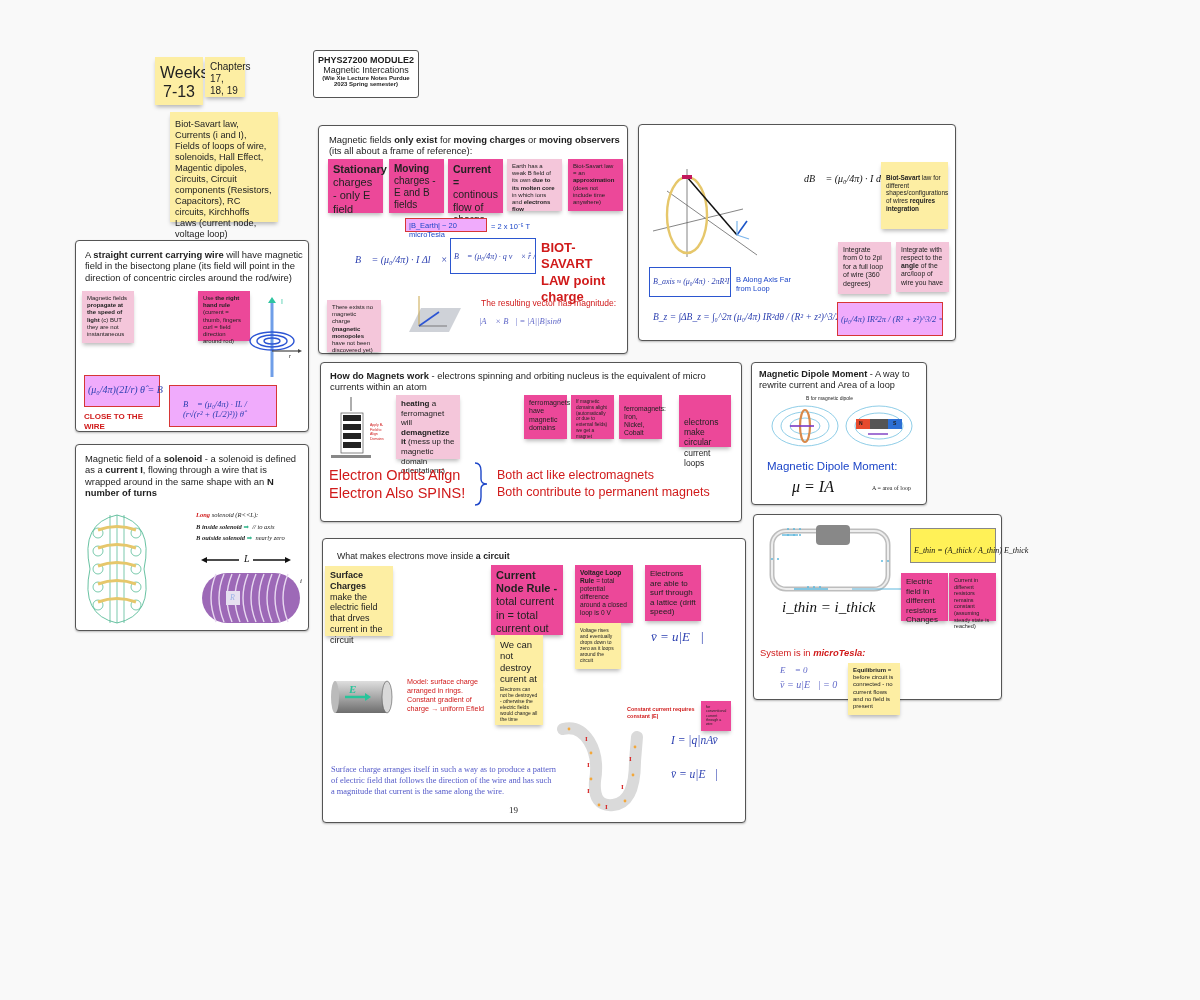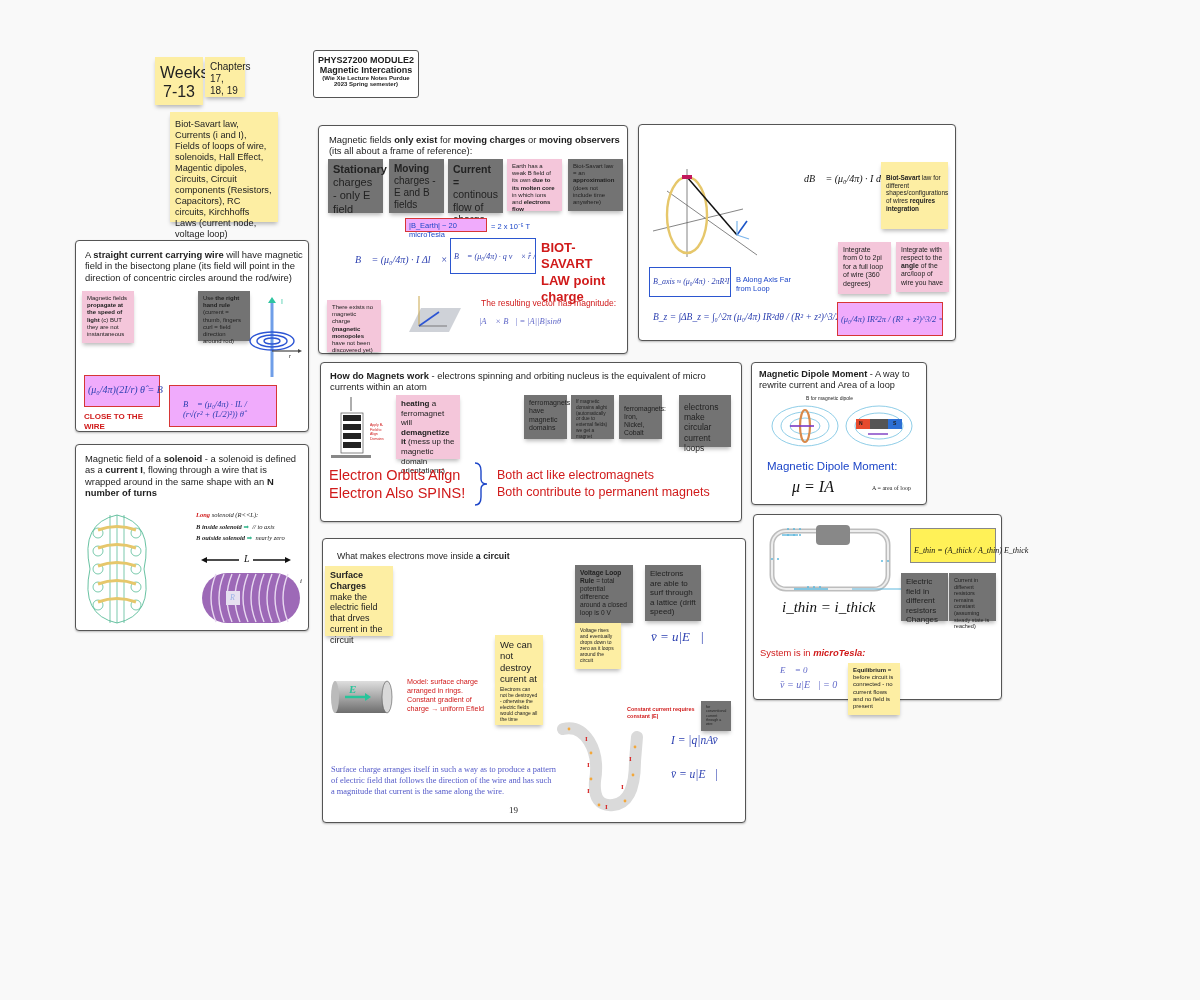--- a/index.html
+++ b/index.html
@@ -1,41 +1,41 @@
 <!DOCTYPE html>
 <html><head>
 <meta charset="utf-8">
 <style>
 *{box-sizing:border-box;margin:0;padding:0}
 html,body{width:1200px;height:1000px;background:#f9f9f9;overflow:hidden}
 body{position:relative;font-family:"Liberation Sans",sans-serif;color:#1d1d1d}
 .abs{position:absolute}
 .frame{position:absolute;background:#fff;border:1.5px solid #555;border-radius:4px;box-shadow:0 1px 2px rgba(0,0,0,.25)}
 .sticky{position:absolute;box-shadow:0 3px 4px -1px rgba(0,0,0,.28);padding:4px 5px;line-height:1.2;color:#222}
-.y{background:#fdeea3}.g{background:#737373}.p{background:#f4c6da}.yy{background:#fff157}
+.y{background:#fdeea3}.g{background:#ec4899}.p{background:#f4c6da}.yy{background:#fff157}
 .math{font-family:"Liberation Serif",serif;font-style:italic;color:#2b3fb0;white-space:nowrap}
 .red{color:#d01a1a}.blue{color:#1d46c8}
 .boxr{position:absolute;border:1.5px solid #d63636;background:#f0abfc}
 .boxb{position:absolute;border:1.5px solid #2b56d0;background:#fff}
 b{font-weight:bold}
 .t{position:absolute;line-height:1.2}
 svg{position:absolute;overflow:visible}
 </style>
 </head>
 <body>
 
 <div class="sticky y" style="left:155px;top:57px;width:48px;height:48px;font-size:16px;text-align:center;padding-top:6px">
   <span>Weeks 7-13</span>
 </div>
 <div class="sticky y" style="left:205px;top:57px;width:40px;height:40px;font-size:10px">
   <span>Chapters 17, 18, 19</span>
 </div>
 <div class="abs" style="left:313px;top:50px;width:106px;height:48px;border:1.5px solid #555;border-radius:3px;background:#fff;text-align:center;padding-top:4px">
   <div style="font-size:9px;font-weight:bold">PHYS27200 MODULE2</div>
-  <div style="font-size:9px;font-weight:bold">Magnetic Intercations</div>
+  <div style="font-size:9px;font-weight:normal">Magnetic Intercations</div>
   <div style="font-size:6px;font-weight:bold;padding:0 6px">(Wie Xie Lecture Notes Purdue 2023 Spring semester)</div>
 </div>
 <div class="sticky y" style="left:170px;top:112px;width:108px;height:110px;font-size:9.2px;padding:7px 5px">
   <span>Biot-Savart law, Currents (i and I), Fields of loops of wire, solenoids, Hall Effect, Magentic dipoles, Circuits, Circuit components (Resistors, Capacitors), RC circuits, Kirchhoffs Laws (current node, voltage loop)</span>
 </div>
 
 <div class="frame" style="left:75px;top:240px;width:234px;height:192px">
   <div class="t" style="left:9px;top:8px;width:218px;font-size:9.4px">
     <span>A </span><b>straight current carrying wire</b><span> will have magnetic field in the bisectong plane (its field will point in the direction of concentric circles around the rod/wire)</span>
   </div>
@@ -215,21 +215,21 @@
   </div>
   <div class="sticky g" style="left:203px;top:32px;width:43px;height:44px;font-size:7px">
     <span>ferromagnets have magnetic domains</span>
   </div>
   <div class="sticky g" style="left:250px;top:32px;width:43px;height:44px;font-size:4.8px">
     <span>If magnetic domains alight (automatically or due to external fields) we get a magnet</span>
   </div>
   <div class="sticky g" style="left:298px;top:32px;width:43px;height:44px;font-size:6.8px;padding-top:10px">
     <span>ferromagnets: Iron, Nickel, Cobalt</span>
   </div>
-  <div class="sticky g" style="left:358px;top:32px;width:52px;height:52px;font-size:8.5px;padding-top:7px">
+  <div class="sticky g" style="left:358px;top:32px;width:52px;height:52px;font-size:8.5px;padding-top:22px">
     <span>electrons make circular current loops</span>
   </div>
   <div class="abs red" style="left:8px;top:104px;font-size:14.5px;line-height:1.22">
     <div>Electron Orbits Align</div>
     <div>Electron Also SPINS!</div>
   </div>
   <svg style="left:152px;top:98px" width="18" height="46">
     <path d="M2,2 Q8,2 8,10 L8,18 Q8,23 14,23 Q8,23 8,28 L8,36 Q8,44 2,44" fill="none" stroke="#1d46c8" stroke-width="1.4"></path>
   </svg>
   <div class="abs red" style="left:176px;top:104px;font-size:12.5px;line-height:1.35">
@@ -313,20 +313,23 @@
   </div>
 </div>
 
 <div class="frame" style="left:322px;top:538px;width:424px;height:285px">
   <div class="t" style="left:14px;top:12px;font-size:8.8px">
     <span>What makes electrons move inside </span><b>a circuit</b>
   </div>
   <div class="sticky y" style="left:2px;top:27px;width:68px;height:70px;font-size:9px">
     <b>Surface Charges</b><span> make the electric field that drves current in the circuit</span>
   </div>
+  <div class="sticky g" style="left:168px;top:26px;width:72px;height:70px;font-size:11px">
+    <b>Current Node Rule -</b><span> total current in = total current out</span>
+  </div>
   <div class="sticky y" style="left:172px;top:96px;width:48px;height:48px;font-size:9.5px">
     <span>We can not destroy curent at any point</span>
   </div>
   <div class="sticky y" style="left:172px;top:143px;width:48px;height:43px;font-size:5px">
     <span>Electrons can not be destroyed - otherwise the electric fields would change all the time</span>
   </div>
   <div class="sticky g" style="left:252px;top:26px;width:58px;height:58px;font-size:6.6px">
     <b>Voltage Loop Rule</b><span> = total potential difference around a closed loop is 0 V</span>
   </div>
   <div class="sticky y" style="left:252px;top:84px;width:46px;height:46px;font-size:5px">

